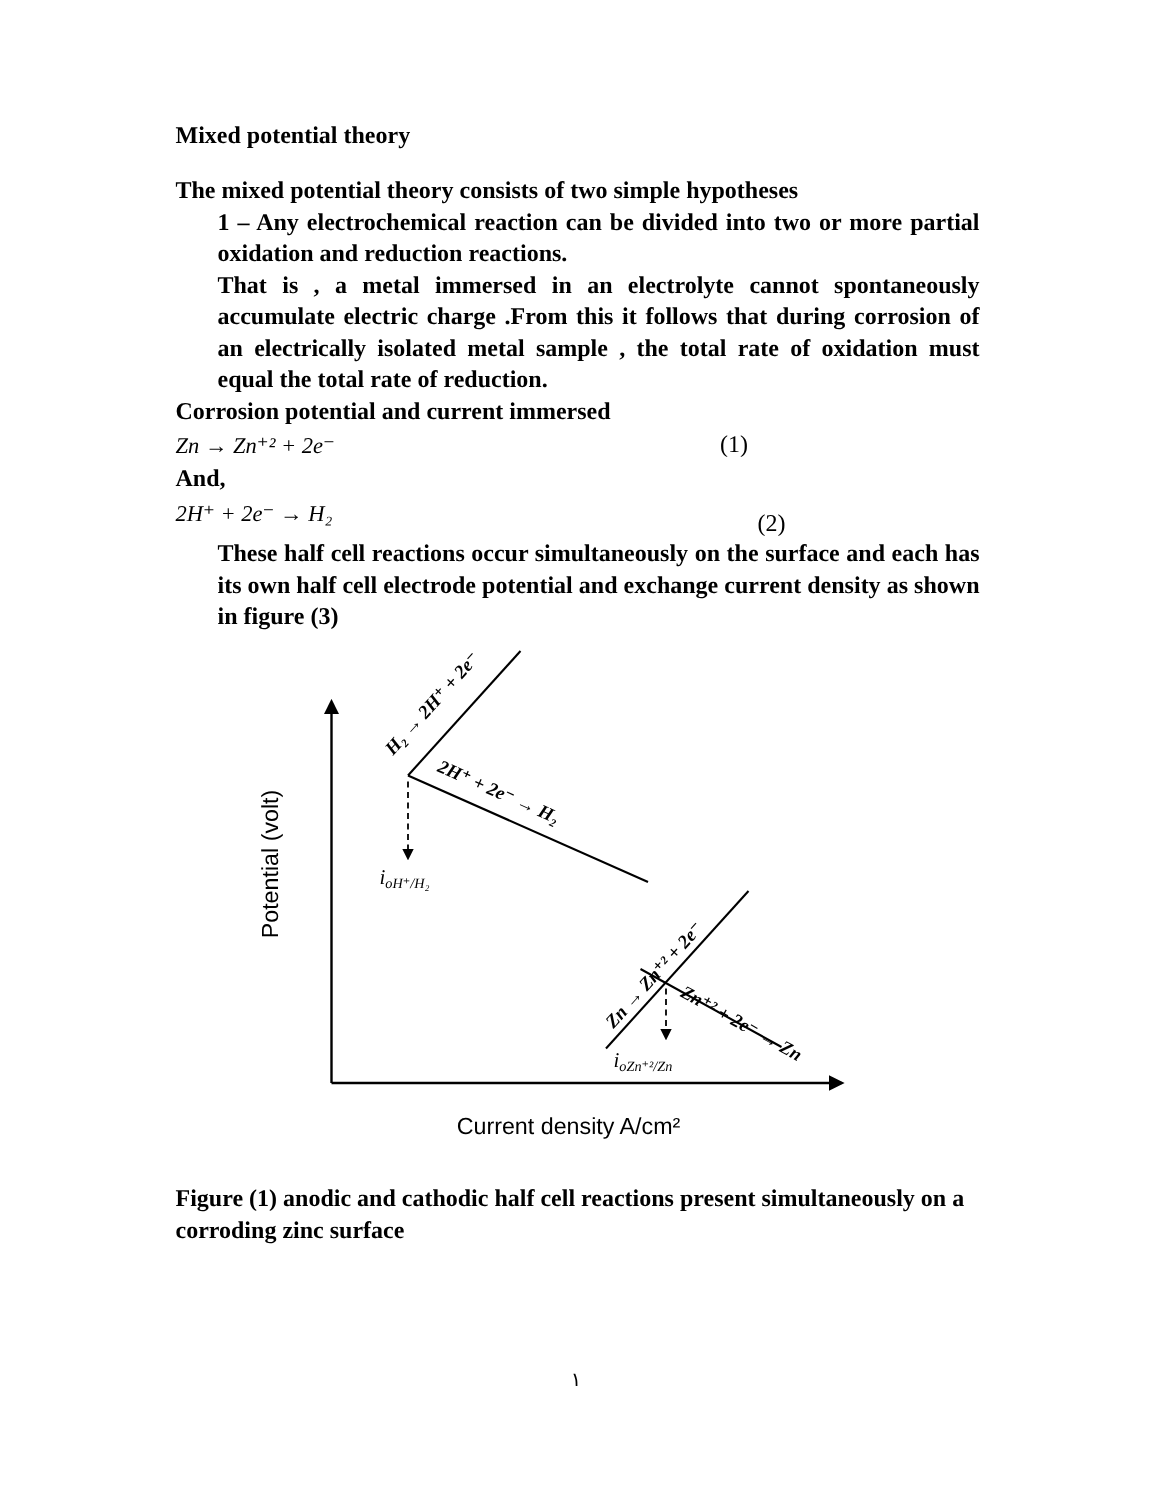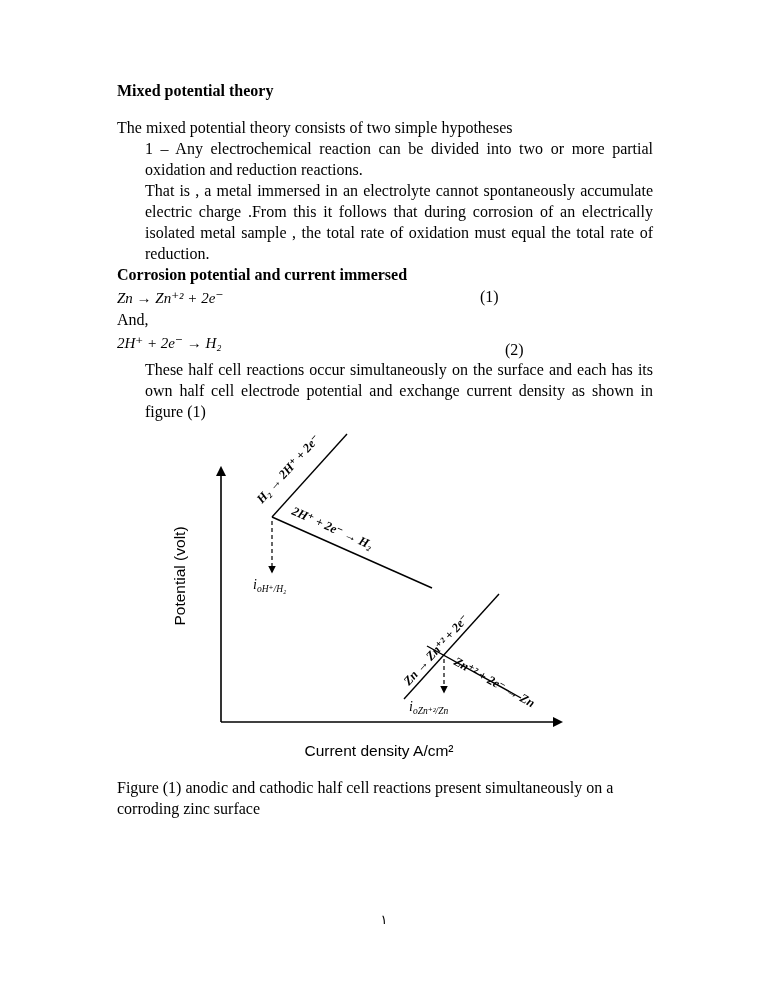--- a/index.html
+++ b/index.html
@@ -16,42 +16,42 @@
     overflow: hidden;
   }
   .content {
     position: absolute;
     left: 117px; top: 80px;
     width: 536px;
   }
   .content p, .content h3 {
     font-size: 16px;
     line-height: 21px;
-    font-weight: normal;
+    font-weight: bold;
   }
   h3.heading { font-weight: bold; }
   .sp16 { height: 16px; }
   .just { text-align: justify; margin-left: 28px; }
   .eq-row { position: relative; height: 21px; margin-top: 3px; }
   .math {
     font-style: italic;
     font-size: 15px;
     line-height: 20px;
     white-space: nowrap;
   }
   .eq-num { position: absolute; font-size: 16px; }
   .eq1-num { left: 363px; top: 0; }
   .eq2-num { left: 388px; top: 8px; }
   .eq2-row { height: 26px; }
   .fig { margin-left: 52px; margin-top: 4px; }
   .caption {
     font-size: 15px;
     line-height: 20px;
     width: 530px;
-    margin-top: 6px;
+    margin-top: 18px;
   }
   .page-number {
     position: absolute;
     left: 0; right: 0;
     top: 912px;
     text-align: center;
     font-size: 13px;
   }
   
   svg { display: block; }
@@ -103,21 +103,21 @@
       <span class="eq-num eq1-num">(1)</span>
     </div>
 
     <p>And,</p>
 
     <div class="eq-row eq2-row">
       <span class="math">2H⁺ + 2e⁻ → H₂</span>
       <span class="eq-num eq2-num">(2)</span>
     </div>
 
-    <p class="just">These half cell reactions occur simultaneously on the surface and each has its own half cell electrode potential and exchange current density as shown in figure (1)</p>
+    <p class="just">These half cell reactions occur simultaneously on the surface and each has its own half cell electrode potential and exchange current density as shown in figure (3)</p>
 
     <figure class="fig">
       <svg width="440" height="345" viewBox="0 0 440 345">
         <defs>
           <marker id="arrow" viewBox="0 0 10 10" refX="8" refY="5" markerWidth="6.5" markerHeight="6.5" orient="auto-start-reverse">
             <path d="M0,0 L10,5 L0,10 z" fill="#000"></path>
           </marker>
         </defs>
 
         <line class="axis-line" x1="52" y1="296" x2="52" y2="42" marker-end="url(#arrow)"></line>

